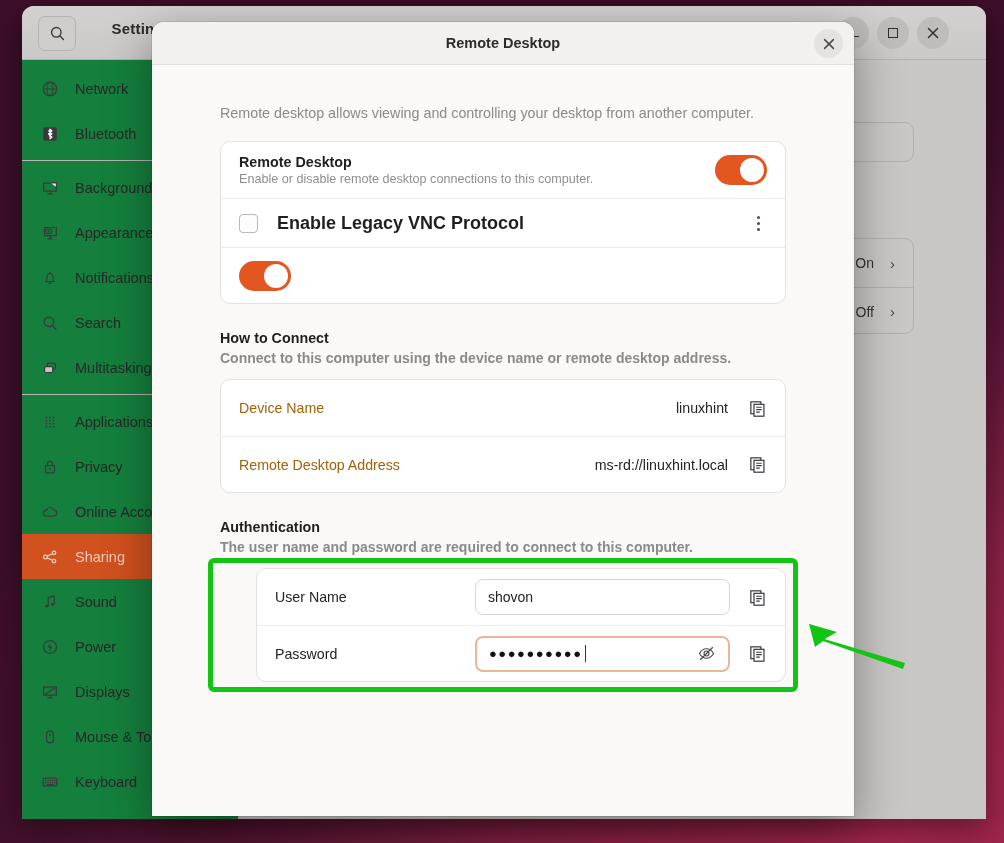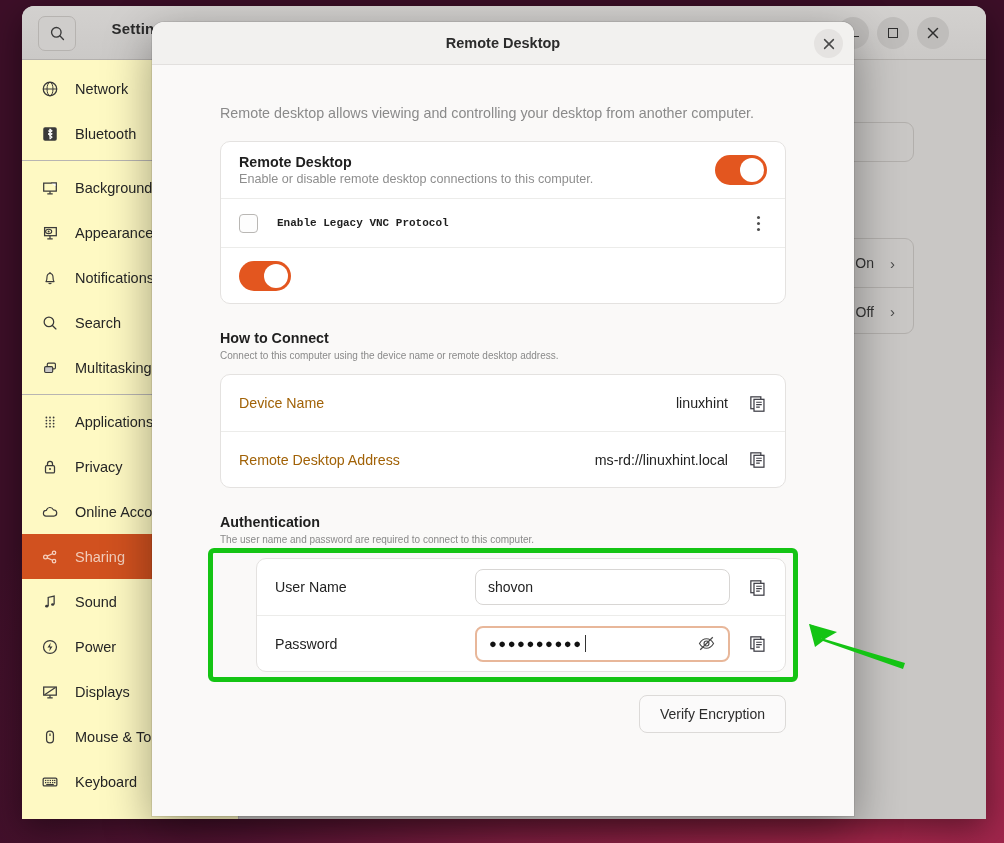--- a/index.html
+++ b/index.html
@@ -55,21 +55,21 @@
   .wctl.min { right: 117px; }
   .wctl.max { right: 77px; }
   .wctl.close { right: 37px; }
   .wctl .bar { width: 11px; height: 1.6px; background: #2e2e2e; display:block; margin-top: 7px;}
   .wctl .sq { width: 10px; height: 10px; border: 1.6px solid #2e2e2e; display: block; }
 
   
   .sidebar {
     position: absolute; left: 0; top: 54px;
     width: 217px; height: 759px;
-    background: #fef9c3;
+    background: #15803d;
     border-right: 1px solid #b6b3b0;
     padding-top: 6px;
   }
   .side-item {
     height: 45px;
     display: flex; align-items: center;
     padding-left: 18px;
     gap: 16px;
     color: #262626; font-size: 14.5px;
   }
@@ -166,32 +166,32 @@
     width: 24px; height: 24px; border-radius: 50%;
     background: #fff;
   }
 
   .checkbox {
     width: 19px; height: 19px;
     border: 1.6px solid #b9b7b4; border-radius: 4px;
     background: #fdfdfd; flex: 0 0 19px;
     margin-right: 19px;
   }
-  .chk-label { font-size: 11px; font-weight: bold; color: #1f1f1f; flex: 1; font-family: Liberation Mono, monospace; }
+  .chk-label { font-size: 18px; font-weight: bold; color: #1f1f1f; flex: 1; }
   .kebab {
     width: 18px; display: flex; flex-direction: column; align-items: center; gap: 3px;
   }
   .kebab i { width: 3px; height: 3px; border-radius: 50%; background: #4d4d4d; display:block; }
 
   .section-head {
     font-size: 14.3px; font-weight: bold; color: #1f1f1f;
     margin-top: 26px;
   }
   .section-sub {
-    font-size: 10px; color: #8a8a8a; margin-top: 4px; margin-bottom: 13px;
+    font-size: 14px; color: #8a8a8a; margin-top: 4px; margin-bottom: 13px; font-weight: bold;
   }
 
   .kv-label { font-size: 14.2px; color: #a16207; flex: 1; }
   .kv-value { font-size: 14.2px; color: #232323; margin-right: 20px; }
 
   .copy-ico { width: 19px; height: 19px; flex: 0 0 19px; }
 
   
   .highlight-wrap { position: relative; margin-top: 0; padding-left: 36px; }
   .highlight-box {
@@ -627,23 +627,20 @@
                   <line x1="8.6" y1="11.2" x2="14.5" y2="11.2"></line>
                   <line x1="8.6" y1="13.8" x2="12.4" y2="13.8"></line>
                 </g>
               </svg>
           </span>
         </div>
 
       </div>
     </div>
 
-    <div class="verify-row">
-      <div class="verify-btn">Verify Encryption</div>
-    </div>
 
   </div>
 </div>
 
 <svg class="green-arrow" width="120" height="60" viewBox="0 0 120 60">
   <path d="M112 50 L28 25 L40 20 L16 11 L22 34 L30 28 L110 56 Z" fill="#14c414"></path>
   <path d="M16 11 L44 19 L30 27 Z" fill="#14c414"></path>
 </svg>
 
 </body></html>

